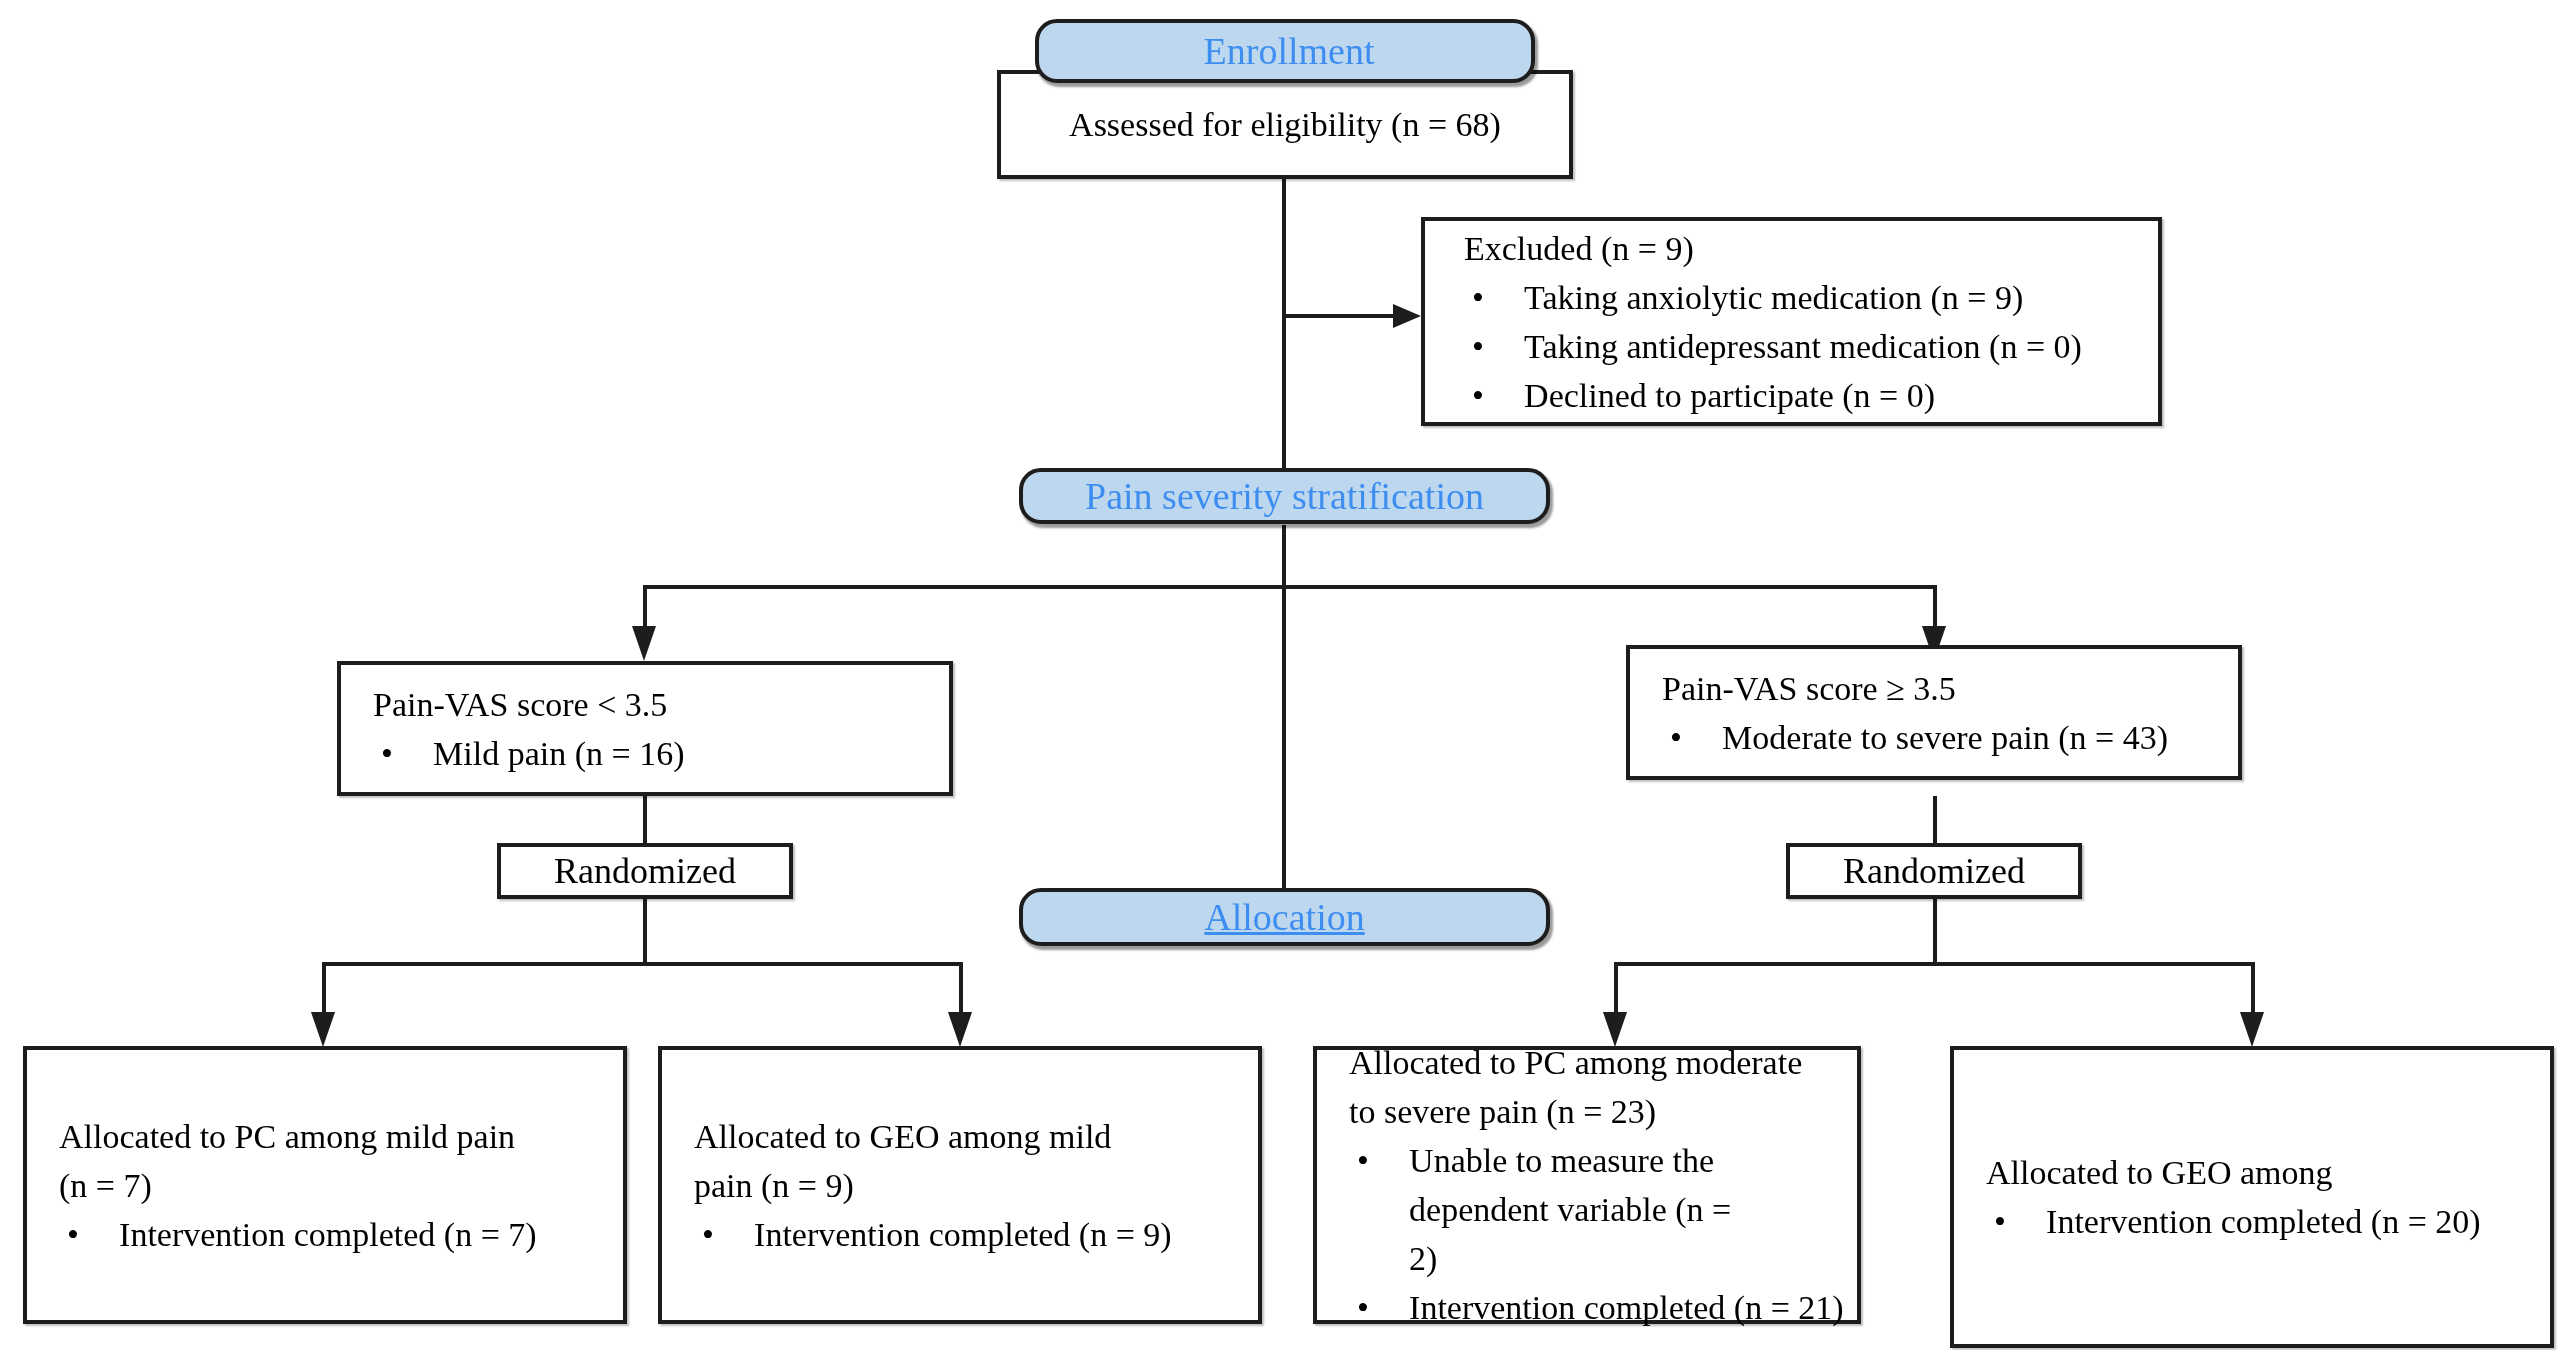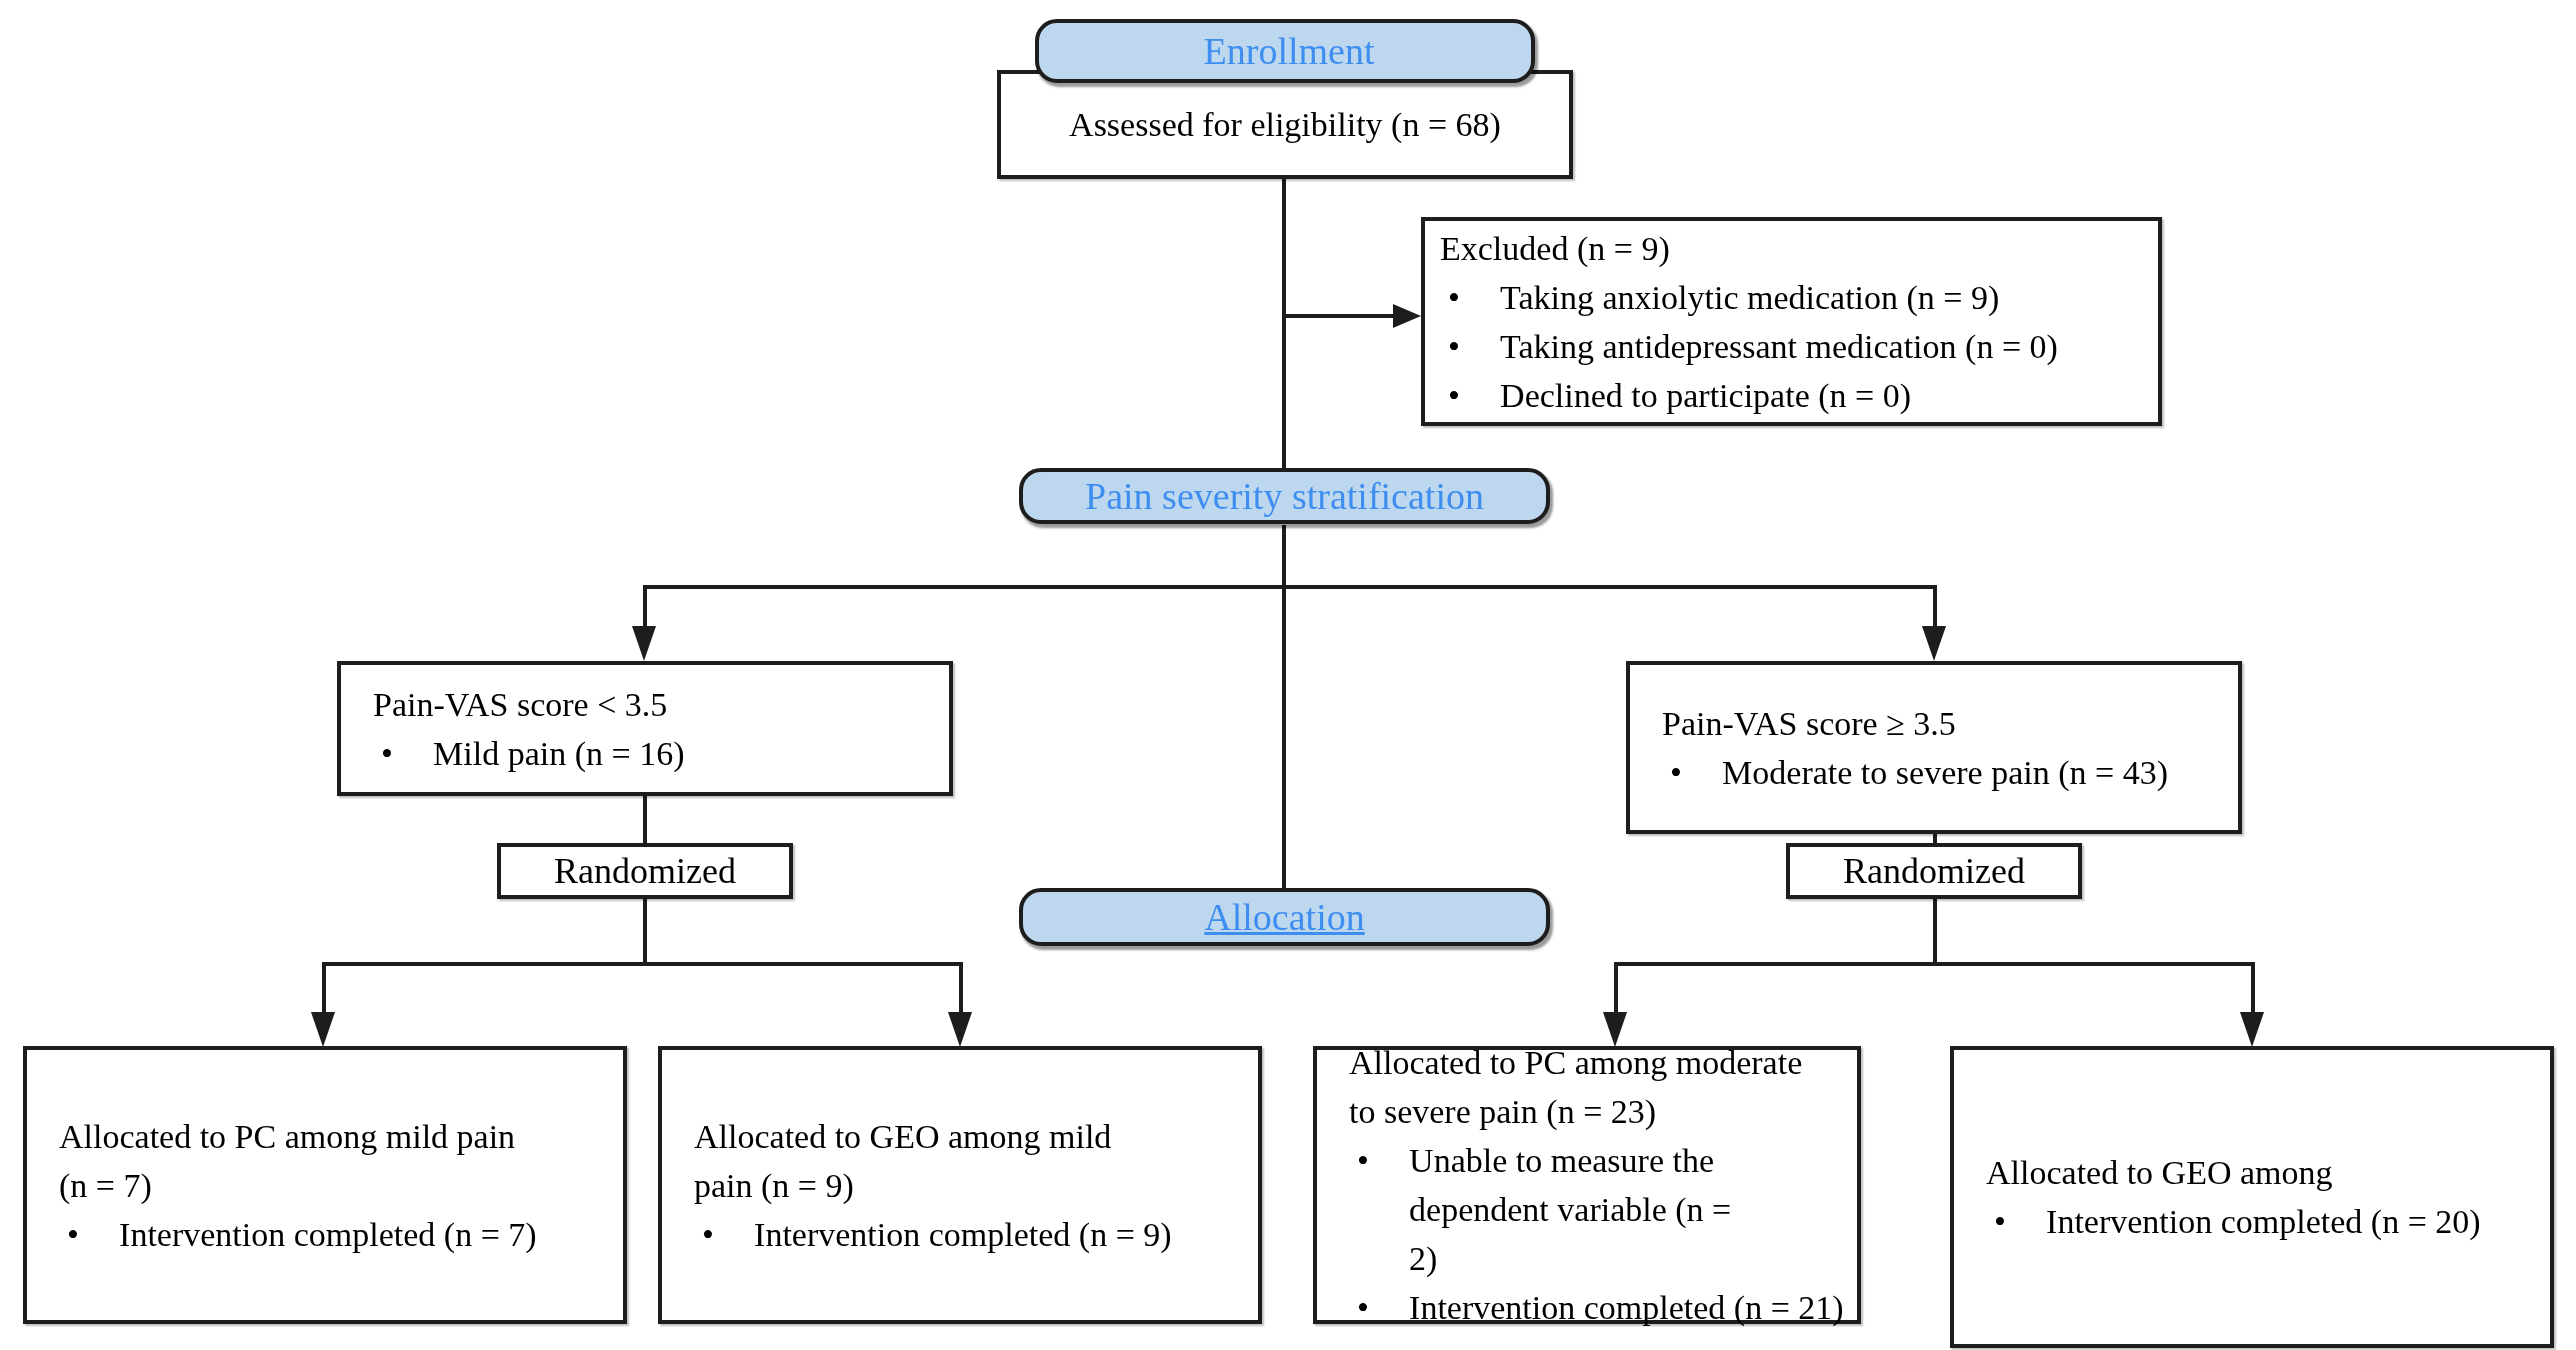--- a/index.html
+++ b/index.html
@@ -20,21 +20,21 @@
   }
   .stage{
     position:absolute;box-sizing:border-box;background:var(--stage_fill);
     border:4.1px solid var(--box_border);border-radius:22px;
     box-shadow:2.3px 3.5px 2.3px rgba(0,0,0,0.4);
     display:flex;align-items:center;justify-content:center;
     font-size:38px;color:var(--stage_text);z-index:5;
   }
   .center-text{align-items:center;text-align:center;}
   .pad{padding:0 32px;}
-  .pad-sm{padding:0 15px;}
+  .pad-sm{padding:0 39px;}
   .line{position:absolute;background:var(--line);}
   .arrow-down{
     position:absolute;width:0;height:0;
     border-left:12.8px solid transparent;border-right:12.8px solid transparent;
     border-top:35px solid var(--line);
   }
   .arrow-right{
     position:absolute;width:0;height:0;
     border-top:12.8px solid transparent;border-bottom:12.8px solid transparent;
     border-left:28px solid var(--line);
@@ -111,21 +111,21 @@
   </div>
 
   <div class="box pad" style="left:337px;top:661px;width:616px;height:135px;">
     <div>Pain-VAS score &lt; 3.5</div>
     <div class="bullet nowrap">
       <span class="dot">•</span>
       <span class="btext">Mild pain (n = 16)</span>
     </div>
   </div>
 
-  <div class="box pad" style="left:1626px;top:661px;width:616px;height:173px;">
+  <div class="box pad" style="left:1626px;top:645px;width:616px;height:135px;">
     <div>Pain-VAS score ≥ 3.5</div>
     <div class="bullet nowrap">
       <span class="dot">•</span>
       <span class="btext">Moderate to severe pain (n = 43)</span>
     </div>
   </div>
 
   <div class="box center-text rand" style="left:497px;top:843px;width:296px;height:56px;">
     <div>Randomized</div>
   </div>

